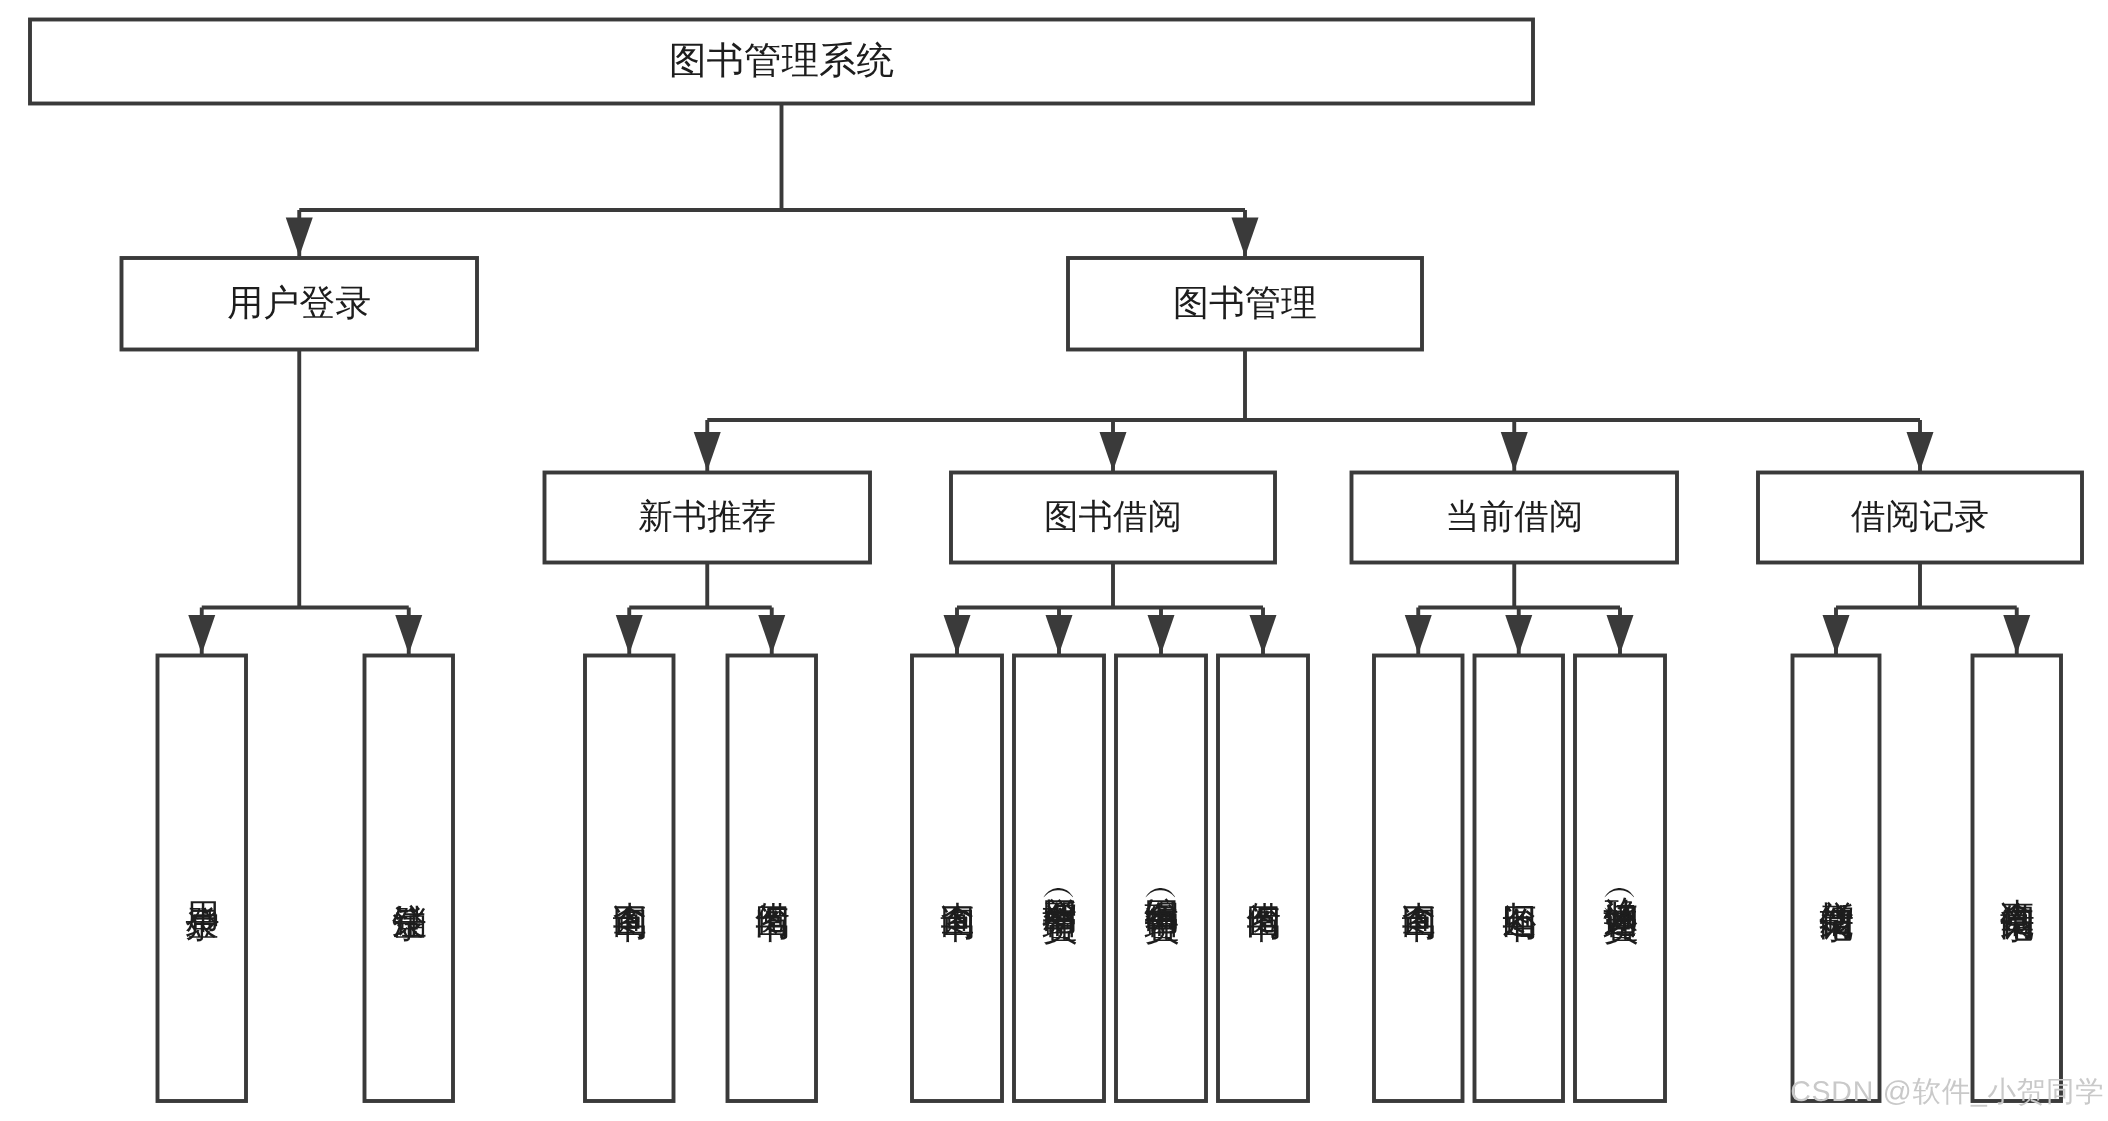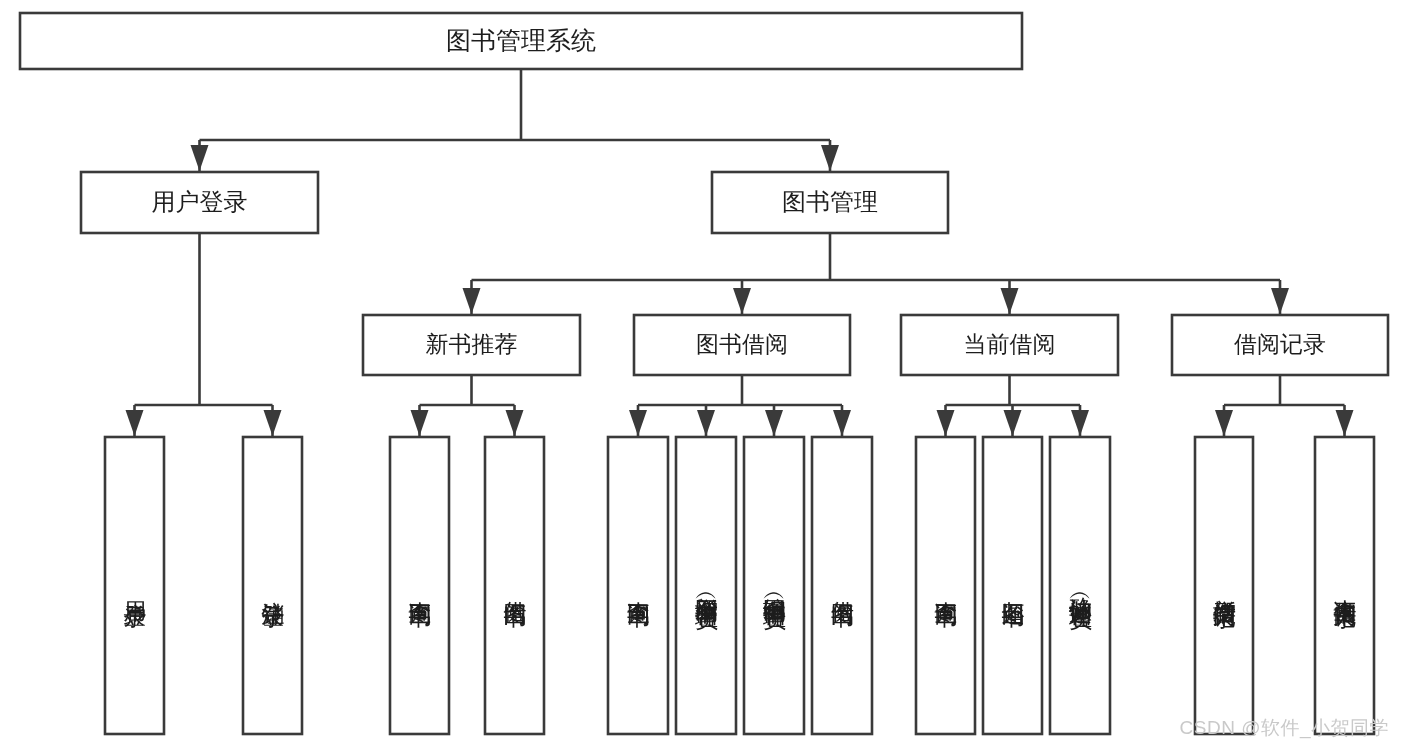--- a/index.html
+++ b/index.html
@@ -58,21 +58,21 @@
     font-family: "Liberation Sans", "DejaVu Sans", sans-serif;
     font-size: 23px;
     line-height: 1.04;
     letter-spacing: 1.5px;
     color: #1d1d1d;
     white-space: nowrap;
     pointer-events: none;
   }
   .watermark {
     position: absolute;
-    right: 16px;
+    right: 2px;
     bottom: 6px;
     font-family: "Liberation Sans", "DejaVu Sans", sans-serif;
     font-size: 19px;
     color: #c9c9c9;
     letter-spacing: 0.5px;
     user-select: none;
   }
 </style>
 </head>
 <body>

